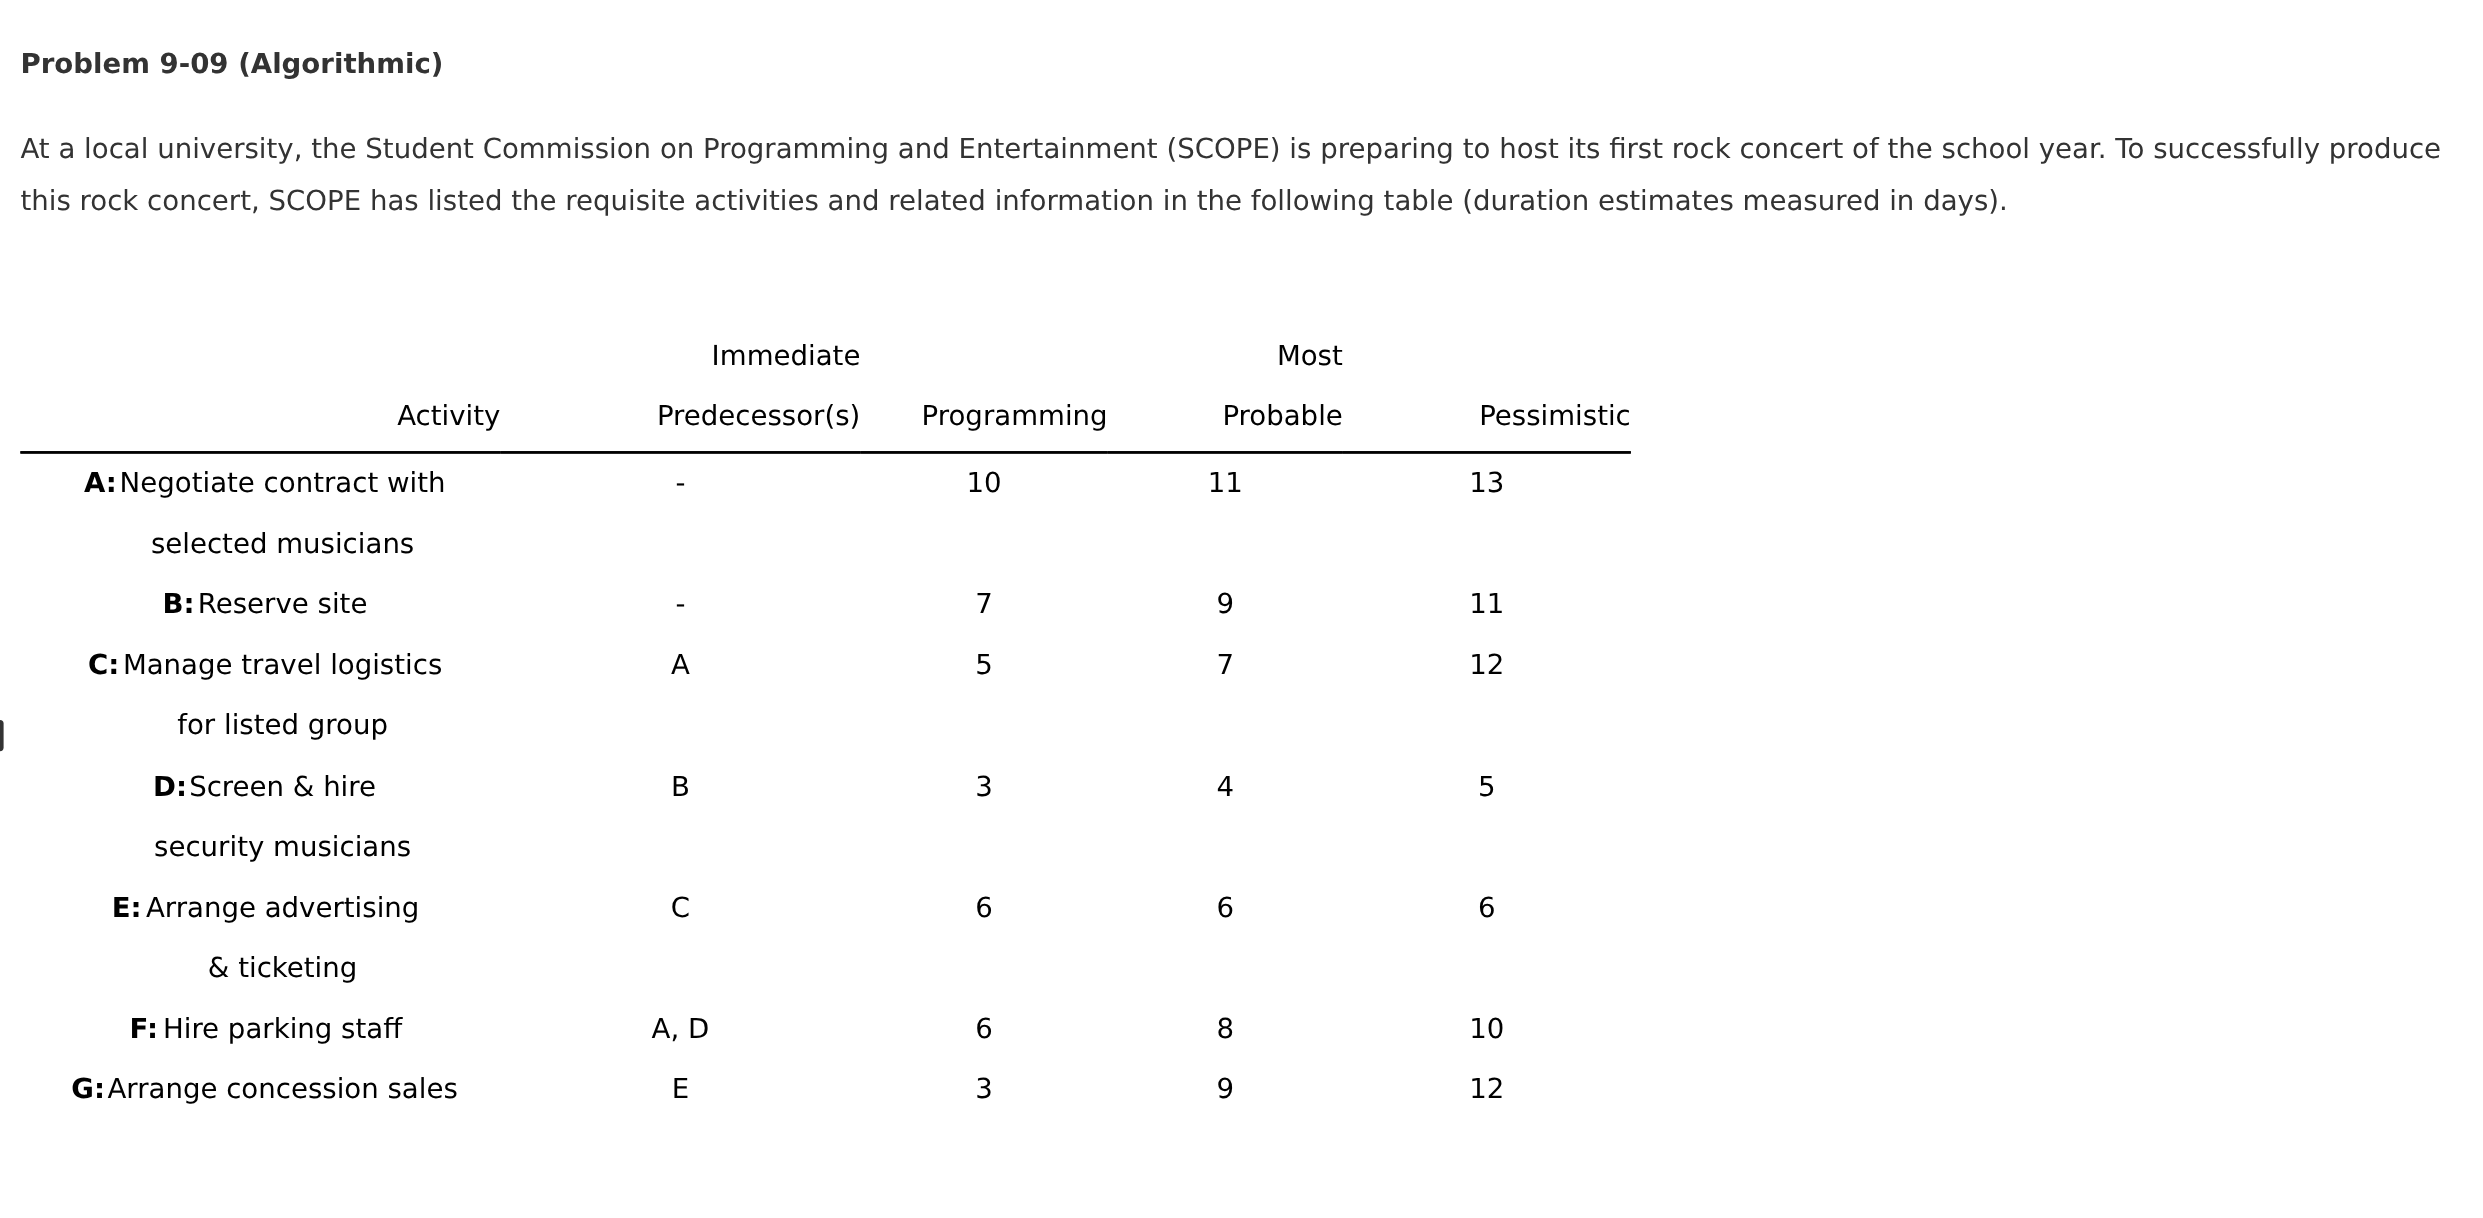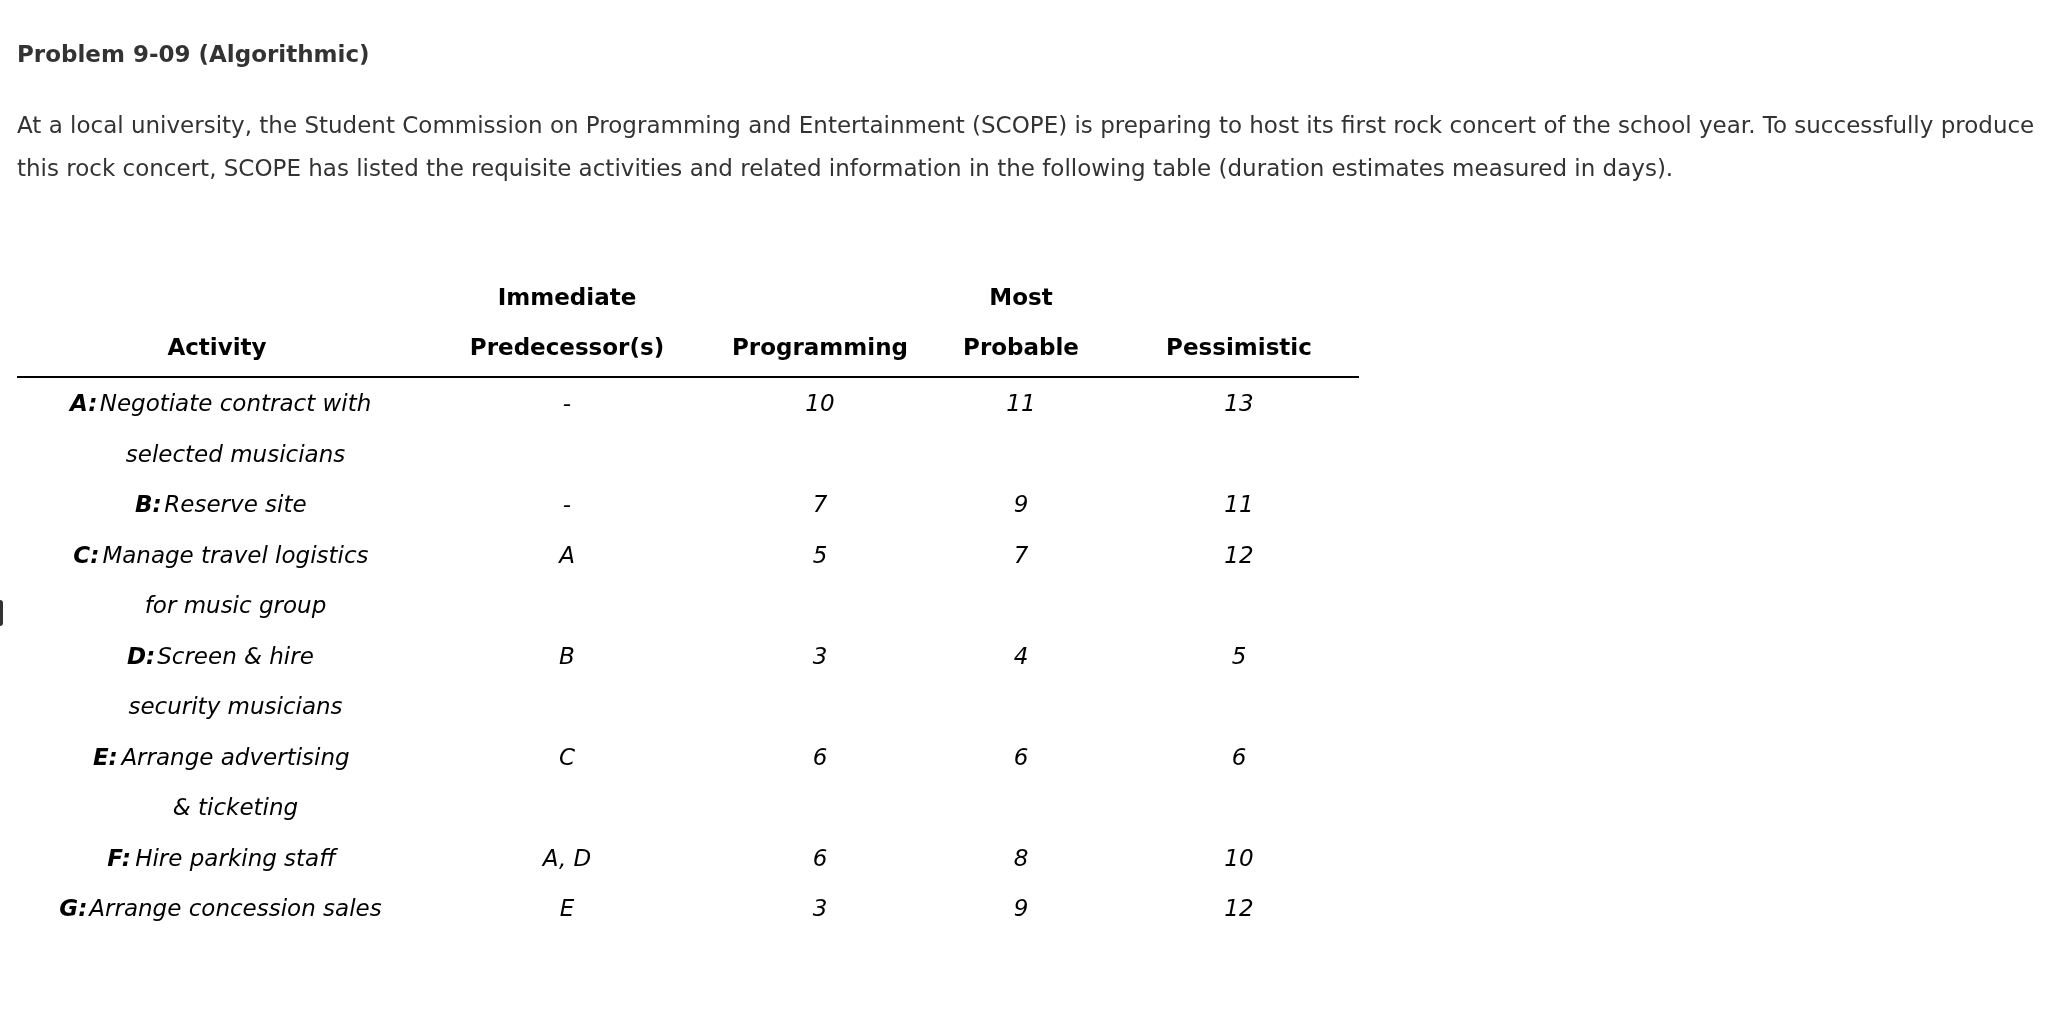--- a/index.html
+++ b/index.html
@@ -52,34 +52,33 @@
     }
     table.activities {
       position: absolute;
       left: 17px;
       top: 272px;
       border-collapse: collapse;
       color: #000000;
       font-size: 23px;
     }
     table.activities th {
-      font-weight: bold;
-      text-align: center;
+      font-weight: normal;
+      text-align: right;
       vertical-align: bottom;
       padding: 0;
       line-height: 50px;
       border-bottom: 2px solid #000000;
       padding-bottom: 4px;
     }
     table.activities td {
       padding: 0;
       vertical-align: top;
       line-height: 50.5px;
       text-align: center;
-      font-style: italic;
     }
     .col-activity { width: 400px; }
     .col-pred { width: 300px; }
     .col-opt { width: 206px; }
     .col-mp { width: 196px; }
     .col-pes { width: 240px; }
     td.activity-cell {
       text-align: left;
       white-space: nowrap;
     }
@@ -153,21 +152,21 @@
       </td>
       <td>-</td>
       <td>7</td>
       <td>9</td>
       <td>11</td>
     </tr>
 
     <tr>
       <td class="activity-cell">
         <span class="act-line"><span class="act-code">C:</span><span>Manage travel logistics</span></span>
-        <span class="act-line"><span class="act-indent"></span><span>for music group</span></span>
+        <span class="act-line"><span class="act-indent"></span><span>for listed group</span></span>
       </td>
       <td>A</td>
       <td>5</td>
       <td>7</td>
       <td>12</td>
     </tr>
 
     <tr>
       <td class="activity-cell">
         <span class="act-line"><span class="act-code">D:</span><span>Screen &amp; hire</span></span>

